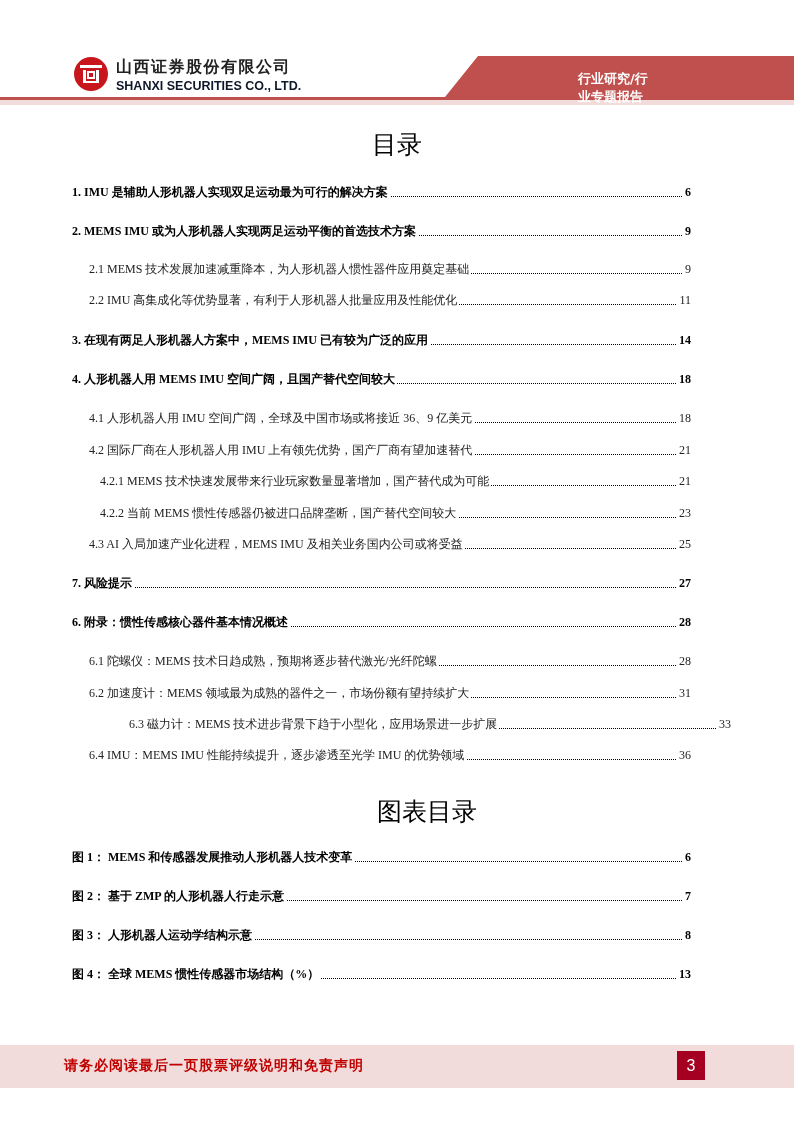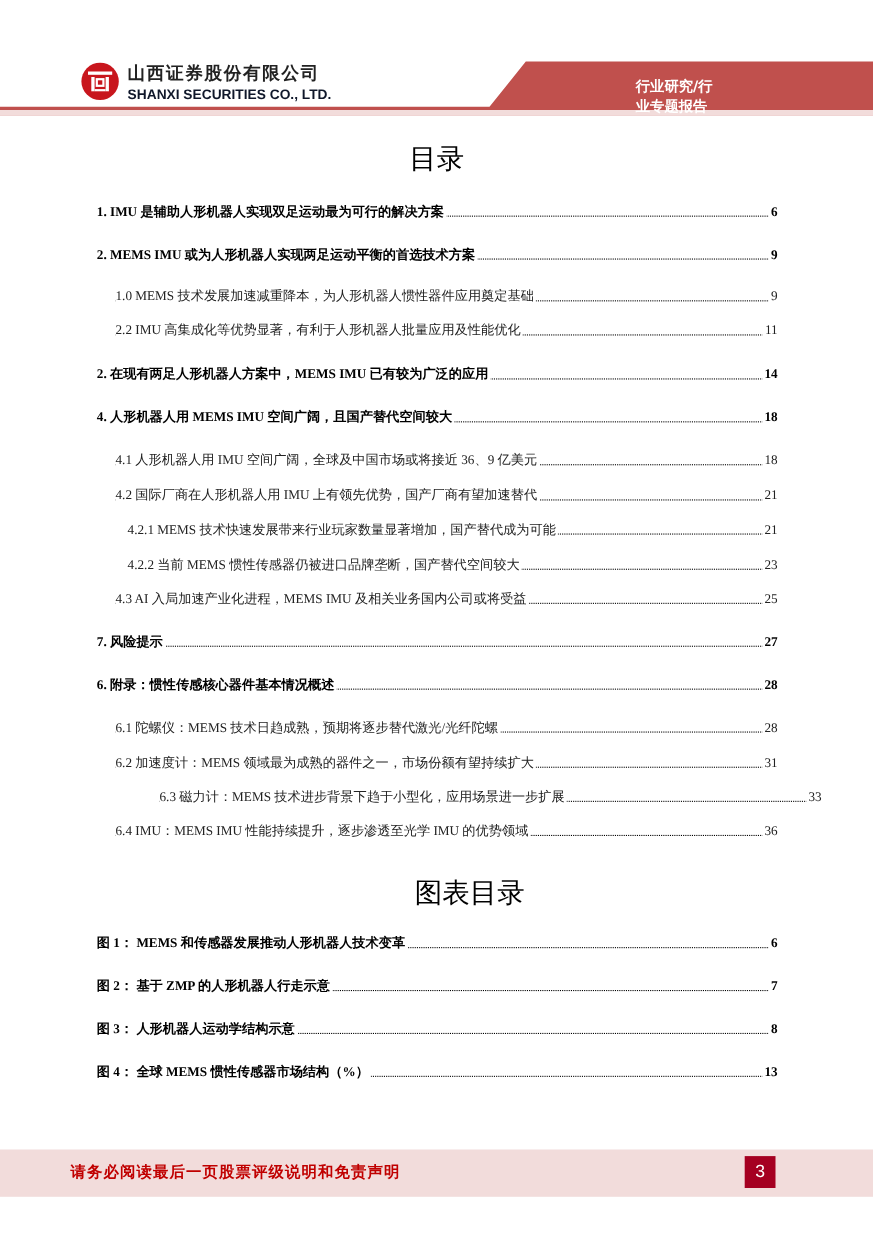--- a/index.html
+++ b/index.html
@@ -5,21 +5,21 @@
   html, body { margin:0; padding:0; }
   body { width:794px; height:1123px; background:#ffffff; position:relative; overflow:hidden;
          font-family:"Liberation Serif","DejaVu Serif",serif; color:#000; }
   .header { position:absolute; left:0; top:0; width:650px; height:110px; }
   .logo { position:absolute; left:73px; top:56px; width:36px; height:36px; }
   .company-cn { position:absolute; left:116px; top:57px; font-family:"DejaVu Sans",sans-serif; font-weight:bold; font-size:16px; letter-spacing:1.5px; color:#222; }
   .company-en { position:absolute; left:116px; top:79px; font-family:"Liberation Sans",sans-serif; font-weight:bold; font-size:12.5px; color:#0f172a; }
   .banner { position:absolute; left:0; top:55px; width:794px; height:50px; }
   .report-type { position:absolute; left:578px; top:70px; font-family:"DejaVu Sans",sans-serif; font-weight:bold; font-size:13px; color:#fff; }
   .title { position:absolute; left:0; width:794px; text-align:center; font-family:"DejaVu Sans",sans-serif; font-size:25px; }
-  .toc-row { position:absolute; left:16px; width:763px; height:18px; font-size:12px; line-height:18px; }
+  .toc-row { position:absolute; left:0; width:763px; height:18px; font-size:12px; line-height:18px; }
   .toc-row .txt { position:absolute; white-space:nowrap; background:#fff; padding-right:2px; }
   .toc-row .dots { position:absolute; right:75px; bottom:4px; border-bottom:1.5px dotted #000; }
   .toc-row .pg { position:absolute; right:72px; background:#fff; padding-left:2px; }
   .lv1 { font-weight:bold; }
   .lv2, .lv3 { color:#222; }
   .footer { position:absolute; left:0; top:1045px; width:794px; height:43px; background:#f2dcdb; }
   .disclaimer { position:absolute; left:64px; top:12px; font-family:"DejaVu Serif",serif; font-weight:bold; font-size:14px; color:#c00000; letter-spacing:1px; }
   .pagenum { position:absolute; left:677px; top:6px; width:28px; height:29px; background:#a50021; color:#fff; font-family:"Liberation Sans",sans-serif; font-size:16px; text-align:center; line-height:29px; }
 </style>
 </head>
@@ -51,31 +51,31 @@
       <span class="txt" style="left:72px">1. IMU 是辅助人形机器人实现双足运动最为可行的解决方案</span>
       <span class="pg">6</span>
     </div>
     <div class="toc-row lv1" style="top: 222px;">
       <span class="dots" style="left:72px"></span>
       <span class="txt" style="left:72px">2. MEMS IMU 或为人形机器人实现两足运动平衡的首选技术方案</span>
       <span class="pg">9</span>
     </div>
     <div class="toc-row lv2" style="top: 260px;">
       <span class="dots" style="left:89px"></span>
-      <span class="txt" style="left:89px">1.0 MEMS 技术发展加速减重降本，为人形机器人惯性器件应用奠定基础</span>
+      <span class="txt" style="left:89px">2.1 MEMS 技术发展加速减重降本，为人形机器人惯性器件应用奠定基础</span>
       <span class="pg">9</span>
     </div>
     <div class="toc-row lv2" style="top: 291px;">
       <span class="dots" style="left:89px"></span>
       <span class="txt" style="left:89px">2.2 IMU 高集成化等优势显著，有利于人形机器人批量应用及性能优化</span>
       <span class="pg">11</span>
     </div>
     <div class="toc-row lv1" style="top: 331px;">
       <span class="dots" style="left:72px"></span>
-      <span class="txt" style="left:72px">2.  在现有两足人形机器人方案中，MEMS IMU 已有较为广泛的应用</span>
+      <span class="txt" style="left:72px">3.  在现有两足人形机器人方案中，MEMS IMU 已有较为广泛的应用</span>
       <span class="pg">14</span>
     </div>
     <div class="toc-row lv1" style="top: 370px;">
       <span class="dots" style="left:72px"></span>
       <span class="txt" style="left:72px">4.  人形机器人用 MEMS IMU 空间广阔，且国产替代空间较大</span>
       <span class="pg">18</span>
     </div>
     <div class="toc-row lv2" style="top: 409px;">
       <span class="dots" style="left:89px"></span>
       <span class="txt" style="left:89px">4.1  人形机器人用 IMU 空间广阔，全球及中国市场或将接近 36、9 亿美元</span>

